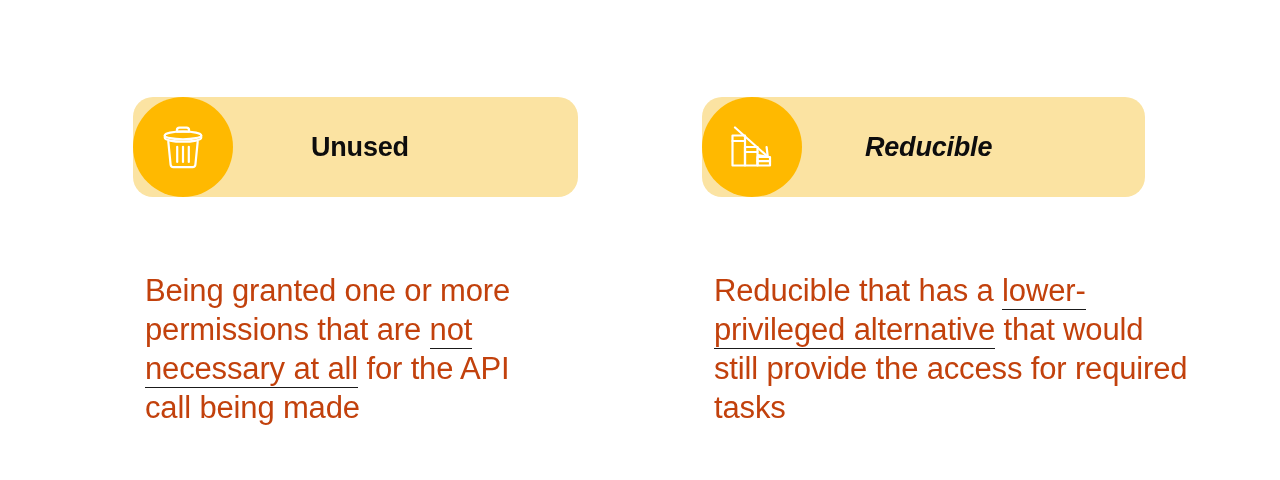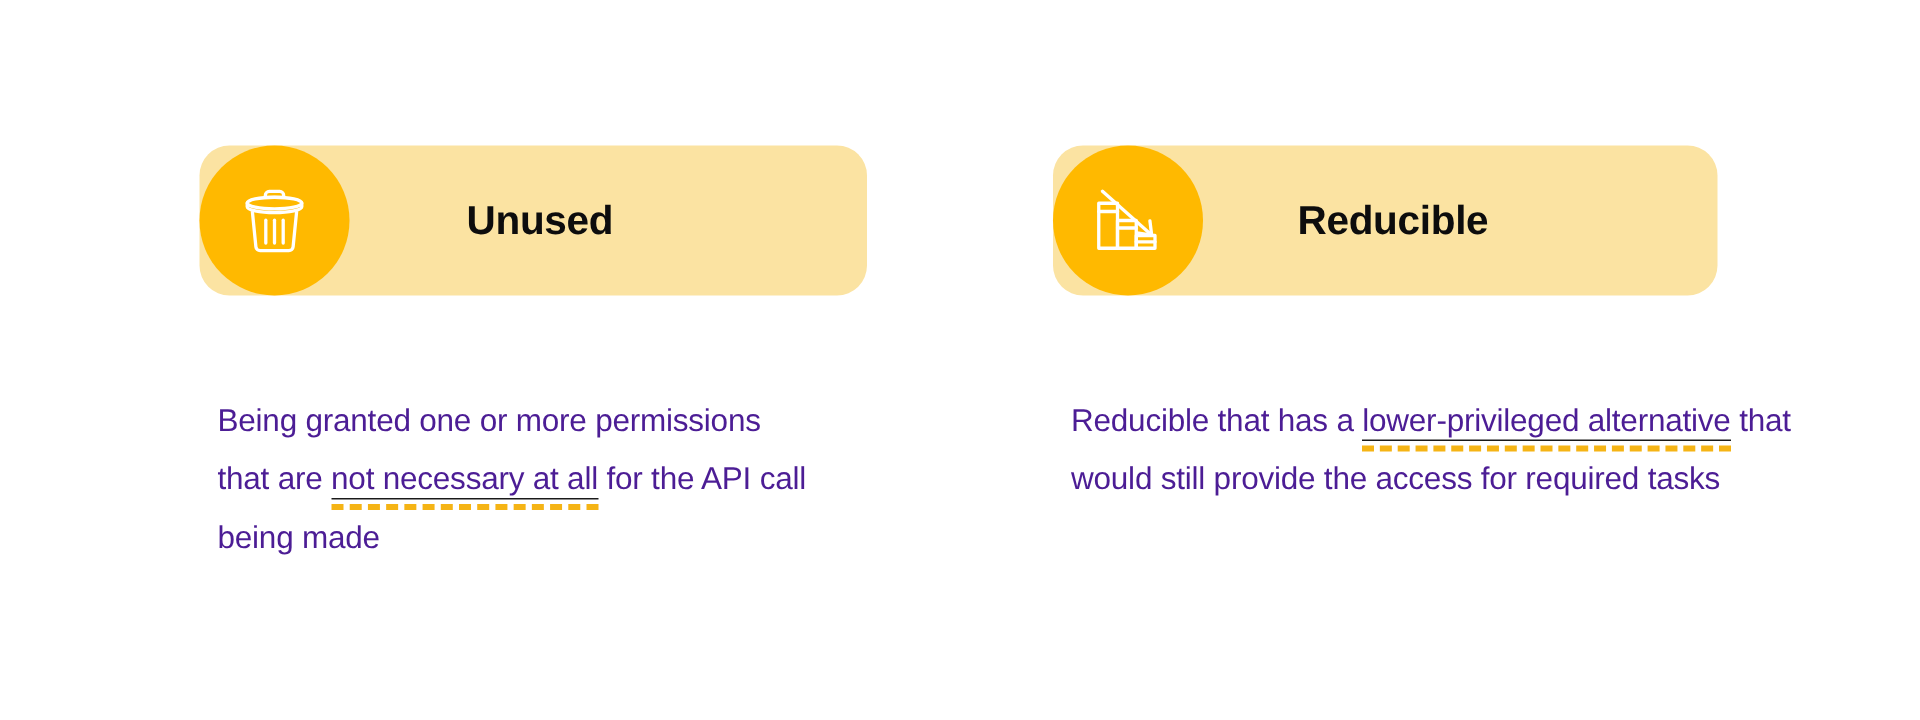--- a/index.html
+++ b/index.html
@@ -62,30 +62,30 @@
     height: 100px;
     display: flex;
     align-items: center;
     font-size: 27px;
     font-weight: bold;
     color: #0d0d0d;
     letter-spacing: -0.2px;
     white-space: nowrap;
   }
   .concept.left  .pill-title { left: 178px; }
-  .concept.right .pill-title { left: 163px; }
+  .concept.right .pill-title { left: 163px; font-style: italic; }
 
   
   .desc {
     position: absolute;
     top: 240px;
     left: 12px;
-    font-size: 21px;
+    font-size: 31px;
     line-height: 39px;
-    color: #4c1d95;
+    color: #c2410c;
     font-weight: normal;
     letter-spacing: -0.15px;
   }
   .concept.left  .desc { width: 400px; }
   .concept.right .desc { width: 480px; }
 
   
   .hl {
     position: relative;
     border-bottom: 1.5px solid #1a1a1a;

